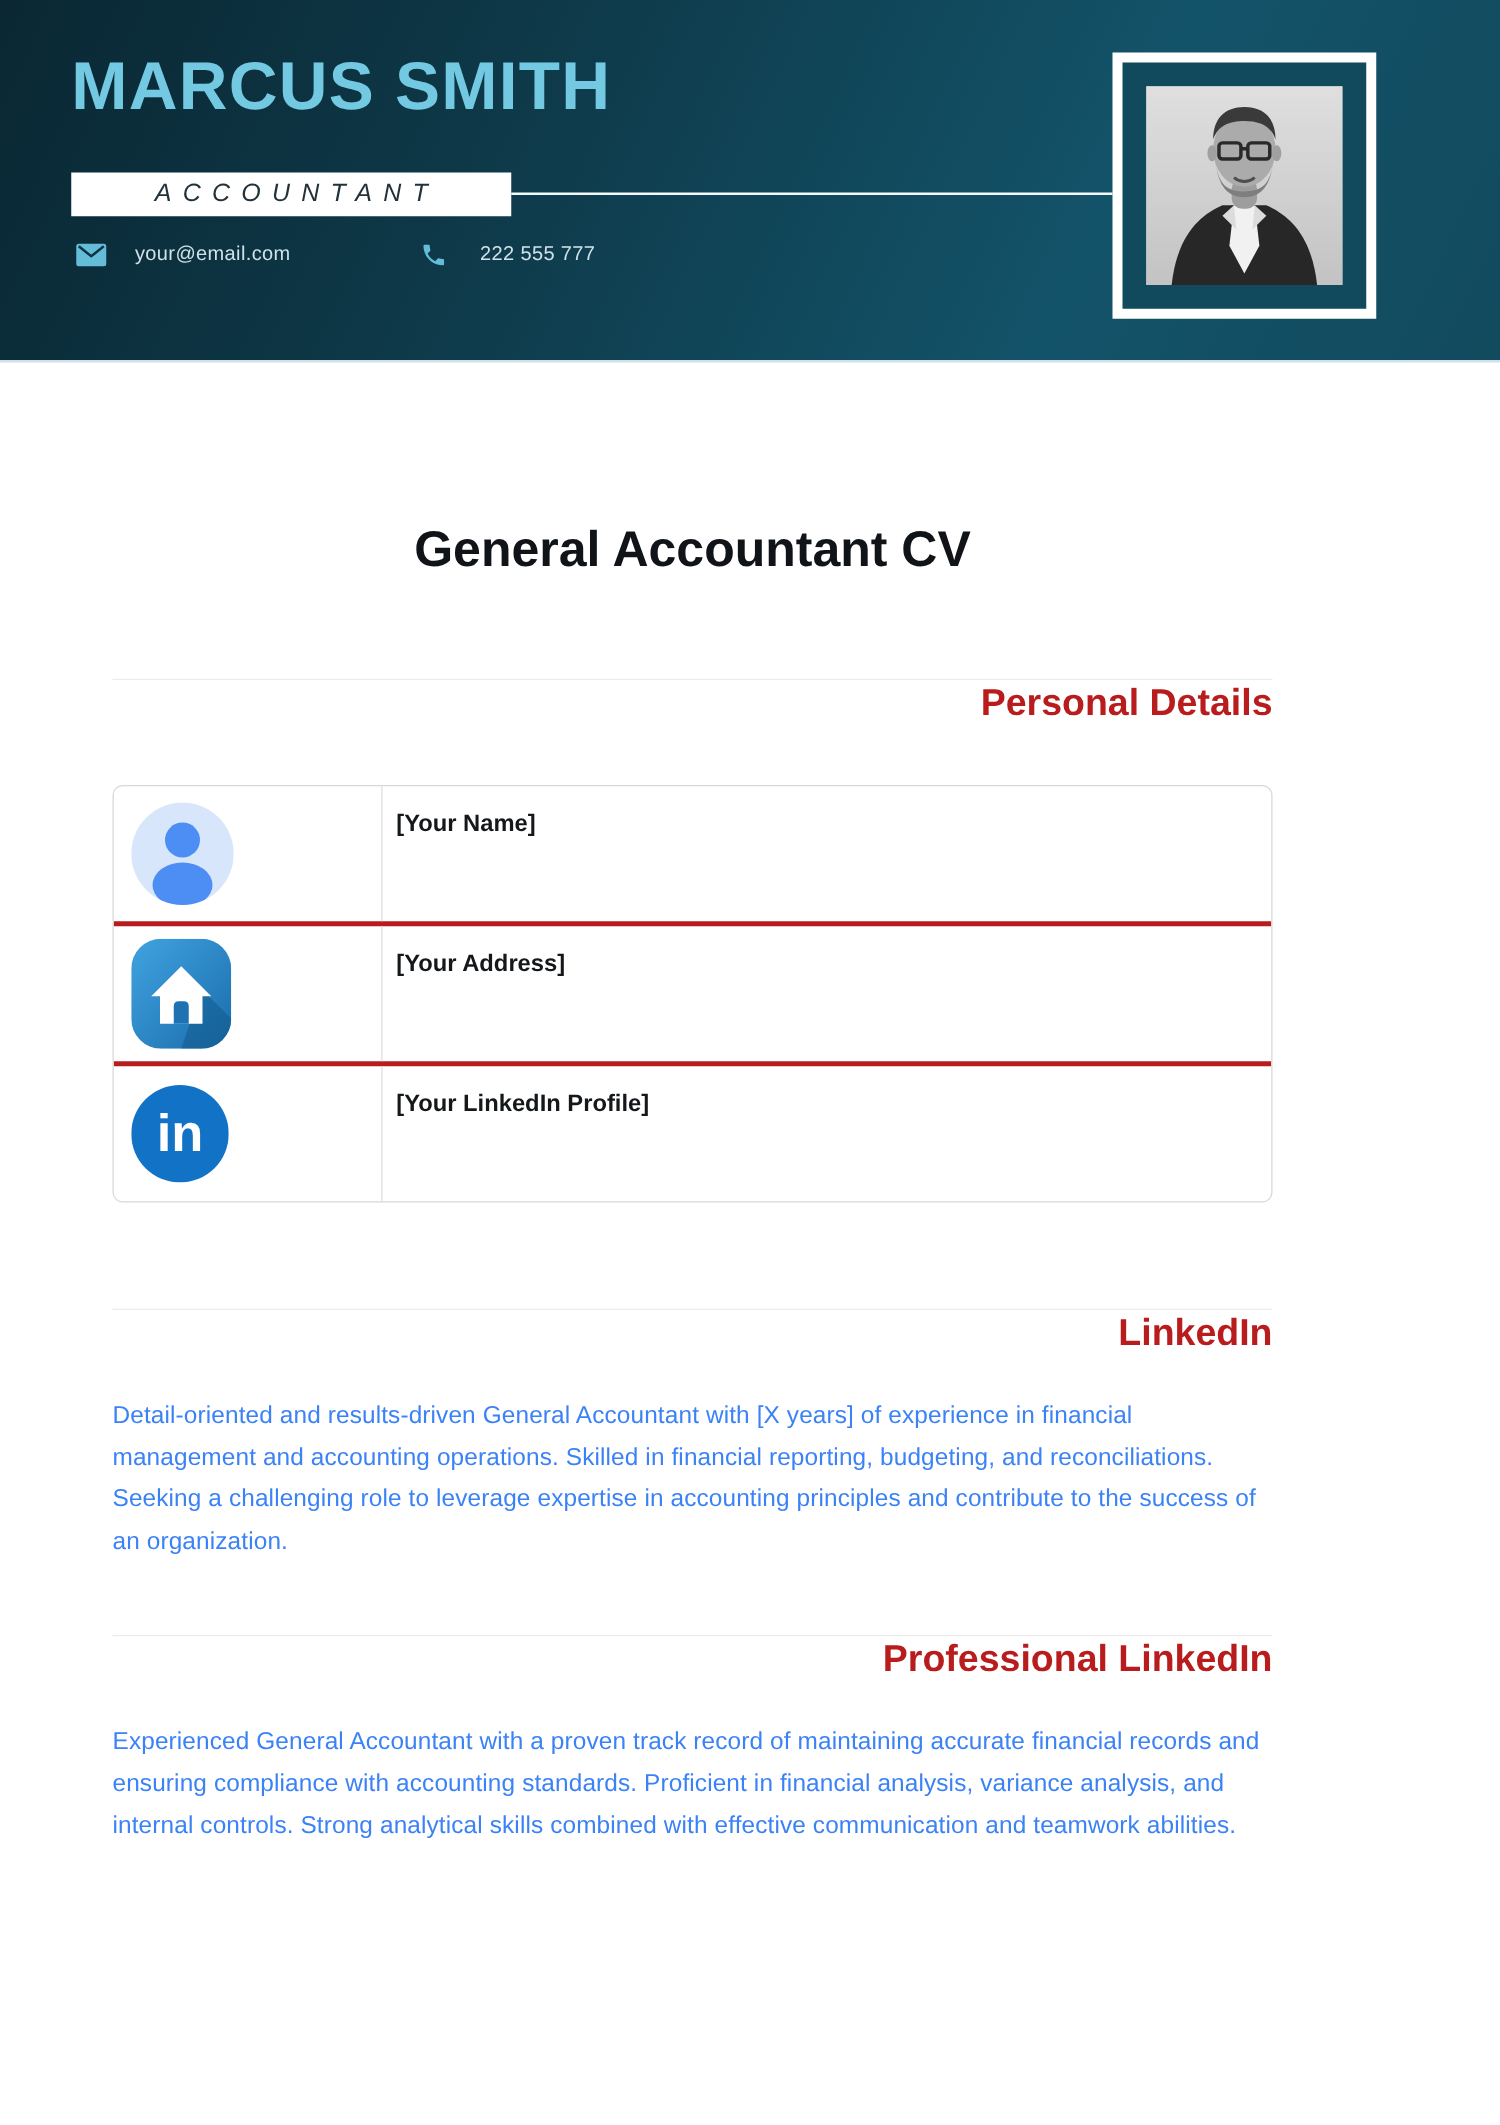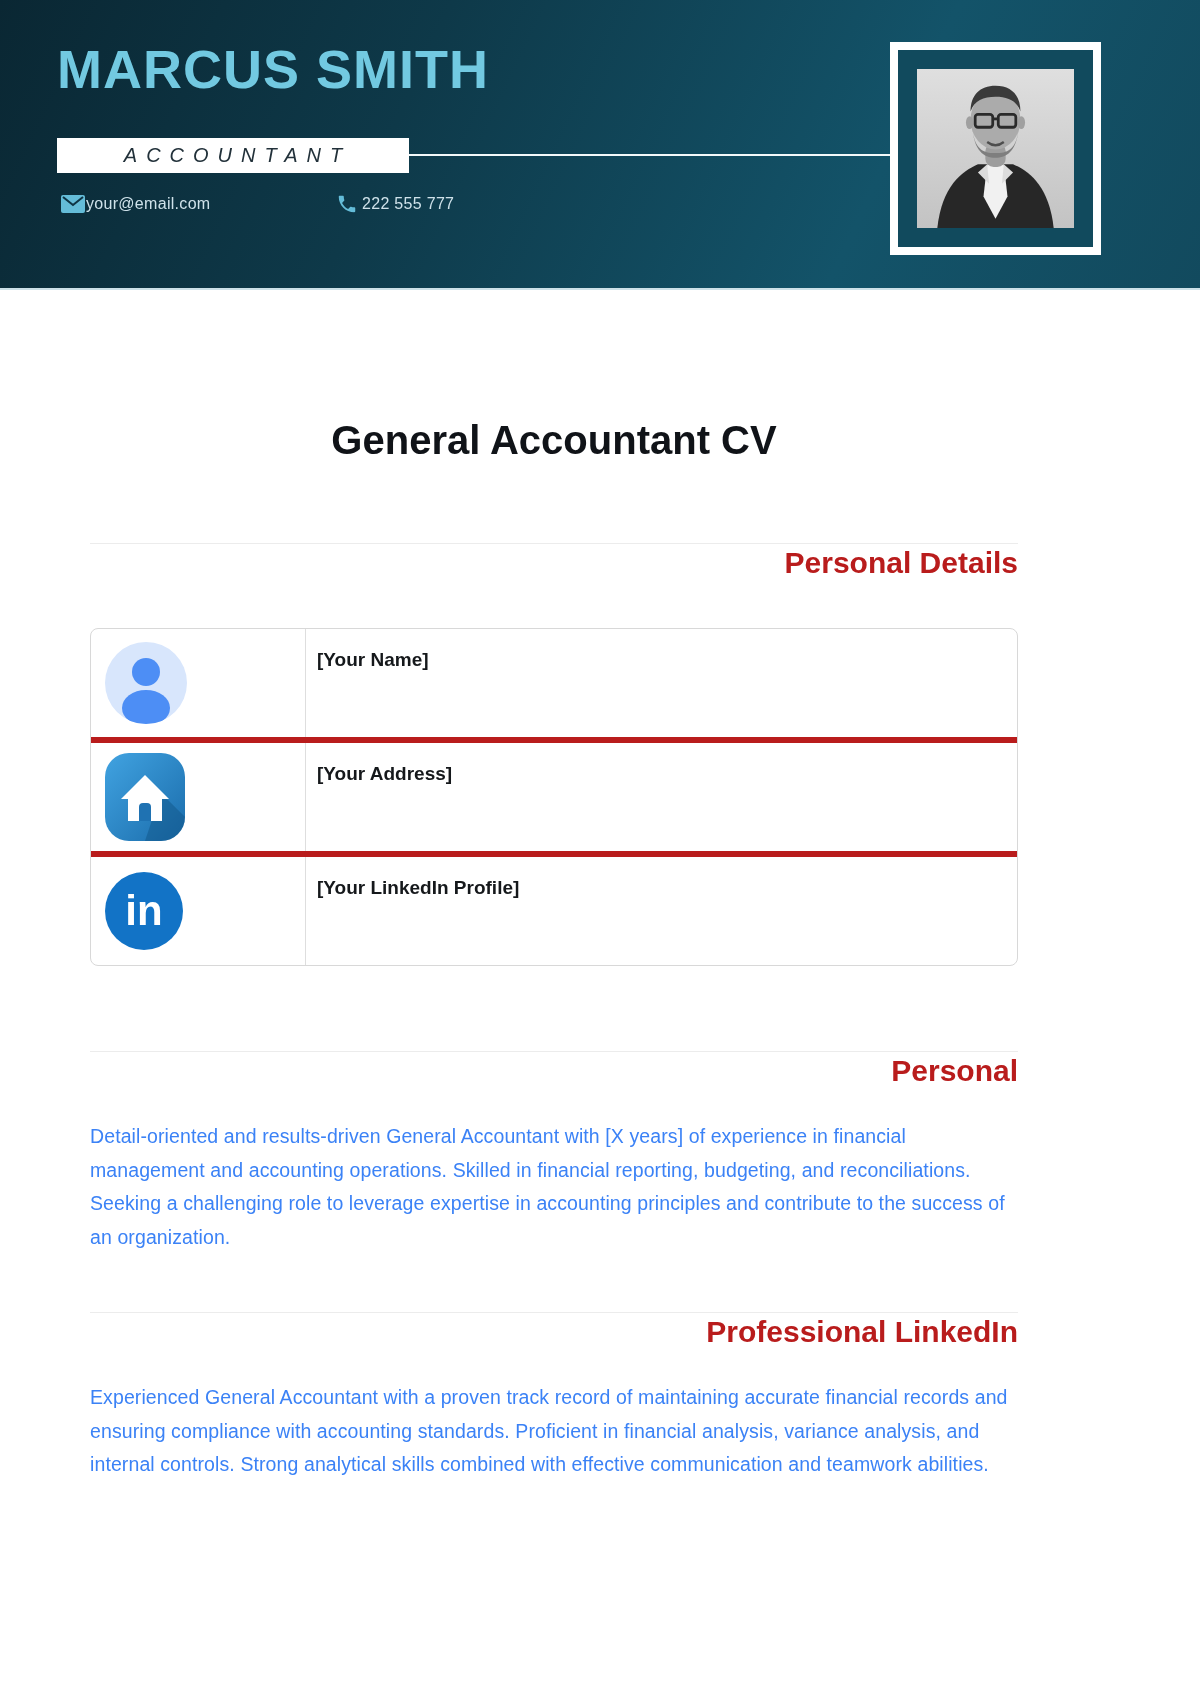--- a/index.html
+++ b/index.html
@@ -22,21 +22,21 @@
     background:#ffffff;display:flex;align-items:center;justify-content:center;
     font-size:20px;letter-spacing:9px;text-indent:9px;color:#22313a;font-weight:500;font-style:italic;
   }
   .connector-line{
     position:absolute;left:409px;top:154px;width:481px;height:2px;background:#f3f9fa;
   }
   .contact{position:absolute;top:192px;display:flex;align-items:center;}
   .contact.email{left:60px;}
   .contact.phone{left:336px;}
   .contact .c-icon{width:26px;height:24px;display:flex;align-items:center;}
-  .contact .c-label{font-size:16px;color:#cfe2ea;letter-spacing:.3px;}
+  .contact .c-label{margin-left:22px;font-size:16px;color:#cfe2ea;letter-spacing:.3px;}
   .photo-frame{position:absolute;left:890px;top:42px;width:211px;height:213px;background:#ffffff;}
   .photo-mat{position:absolute;left:8px;top:8px;right:8px;bottom:8px;background:#114a5d;}
   .photo{position:absolute;left:19px;top:19px;right:19px;bottom:19px;background:#d6d6d6;}
   .photo svg{display:block;width:100%;height:100%;}
   
   .content{margin:0 182px 12px 90px;width:928px;}
   .doc-title{
     margin:128px 0 0 0;text-align:center;
     font-size:40px;line-height:44px;font-weight:bold;color:#101318;
   }
@@ -51,21 +51,21 @@
   .h-objective{margin-top:46px;}
   .h-summary{margin-top:64px;}
   .body-text{
     margin:30px 0 0 0;font-size:19.5px;line-height:33.5px;color:#3b82f6;letter-spacing:.1px;
   }
   
   .pd-table{
     margin-top:46px;border:1px solid #d8d8d8;border-radius:8px;overflow:hidden;background:#fff;
   }
   .pd-row{display:grid;grid-template-columns:215px 1fr;height:108px;}
-  .pd-row + .pd-row{border-top:6px solid #b91c1c;}
+  .pd-row + .pd-row{border-top:4px solid #b91c1c;}
   .pd-icon-cell{border-right:1px solid #dedede;display:flex;align-items:center;padding-left:14px;}
   .pd-text-cell{padding:20px 0 0 11px;font-size:19px;font-weight:bold;color:#15181b;}
   .pd-icon-cell svg{display:block;}
 </style>
 </head>
 <body>
 
 <div class="header">
   <div class="name">MARCUS SMITH</div>
   <div class="role-box">
@@ -189,21 +189,21 @@
           <text x="39" y="53" text-anchor="middle" font-family="Liberation Sans, sans-serif" font-size="42" font-weight="bold" fill="#ffffff">in</text>
         </svg>
       </div>
       <div class="pd-text-cell">[Your LinkedIn Profile]</div>
     </div>
 
   </div>
 
   <hr class="divider div2">
 
-  <h2 class="section-heading h-objective">Personal</h2>
+  <h2 class="section-heading h-objective">LinkedIn</h2>
   <p class="body-text">Detail-oriented and results-driven General Accountant with [X years] of experience in financial management and accounting operations. Skilled in financial reporting, budgeting, and reconciliations. Seeking a challenging role to leverage expertise in accounting principles and contribute to the success of an organization.</p>
 
   <hr class="divider div3">
 
   <h2 class="section-heading h-summary">Professional LinkedIn</h2>
   <p class="body-text">Experienced General Accountant with a proven track record of maintaining accurate financial records and ensuring compliance with accounting standards. Proficient in financial analysis, variance analysis, and internal controls. Strong analytical skills combined with effective communication and teamwork abilities.</p>
 
 </div>
 
 </body></html>

